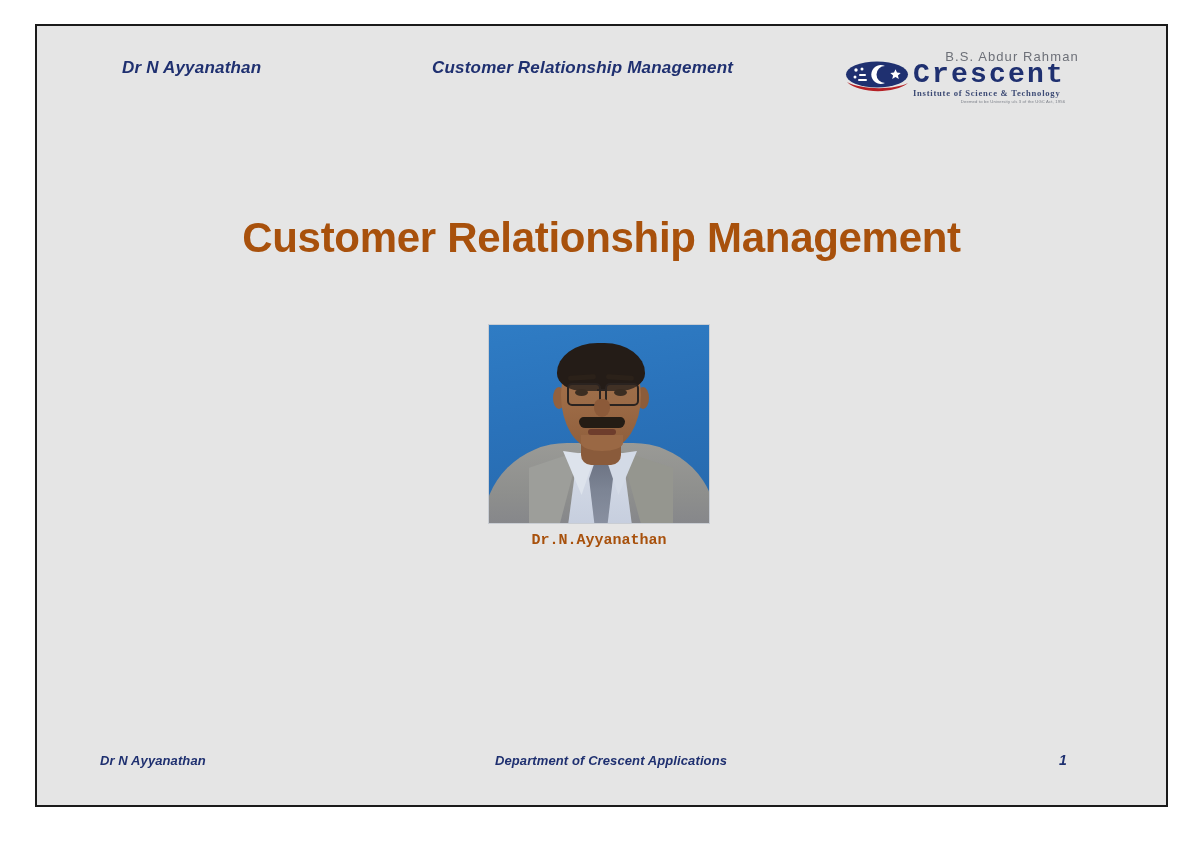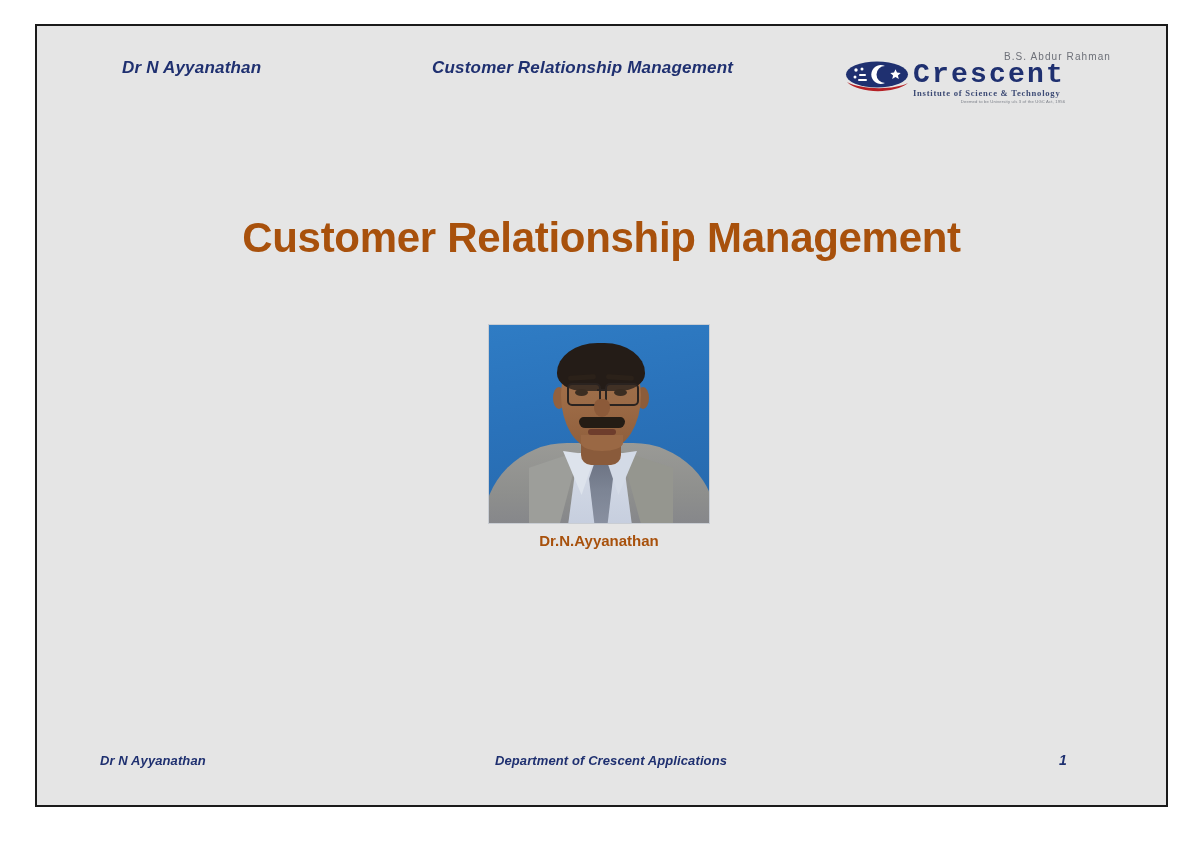--- a/index.html
+++ b/index.html
@@ -70,24 +70,24 @@
     height: 34px;
   }
   .logo-text-stack {
     position: absolute;
     left: 68px;
     top: 0px;
     width: 200px;
   }
   .logo-line-top {
     font-family: "Liberation Sans", sans-serif;
-    font-size: 10px;
+    font-size: 13px;
     color: #6d7078;
     letter-spacing: 1.1px;
-    text-align: right;
+    text-align: center;
     padding-right: 2px;
     height: 10px;
     line-height: 10px;
     white-space: nowrap;
   }
   .logo-line-main {
     font-family: Liberation Mono, monospace;
     font-weight: bold;
     font-size: 28px;
     color: #1f3070;
@@ -235,21 +235,21 @@
   .ph-mous { position:absolute; left:90px; top:92px; width:46px; height:11px; background:#241c14; border-radius:6px 6px 8px 8px; }
   .ph-mouth { position:absolute; left:99px; top:104px; width:28px; height:6px; background:#6e3d2c; border-radius:4px; }
   .ph-chin { position:absolute; left:92px; top:110px; width:42px; height:16px; background:#9a6844; border-radius:0 0 50% 50%; }
 
   #portrait-caption {
     position: absolute;
     left: 0;
     top: 208px;
     width: 222px;
     text-align: center;
-    font-family: Liberation Sans, sans-serif;
+    font-family: Liberation Mono, monospace;
     font-weight: bold;
     font-size: 15px;
     color: #a8510c;
     white-space: nowrap;
   }
 
   
   .ftr-text {
     position: absolute;
     font-family: "Liberation Sans", sans-serif;

